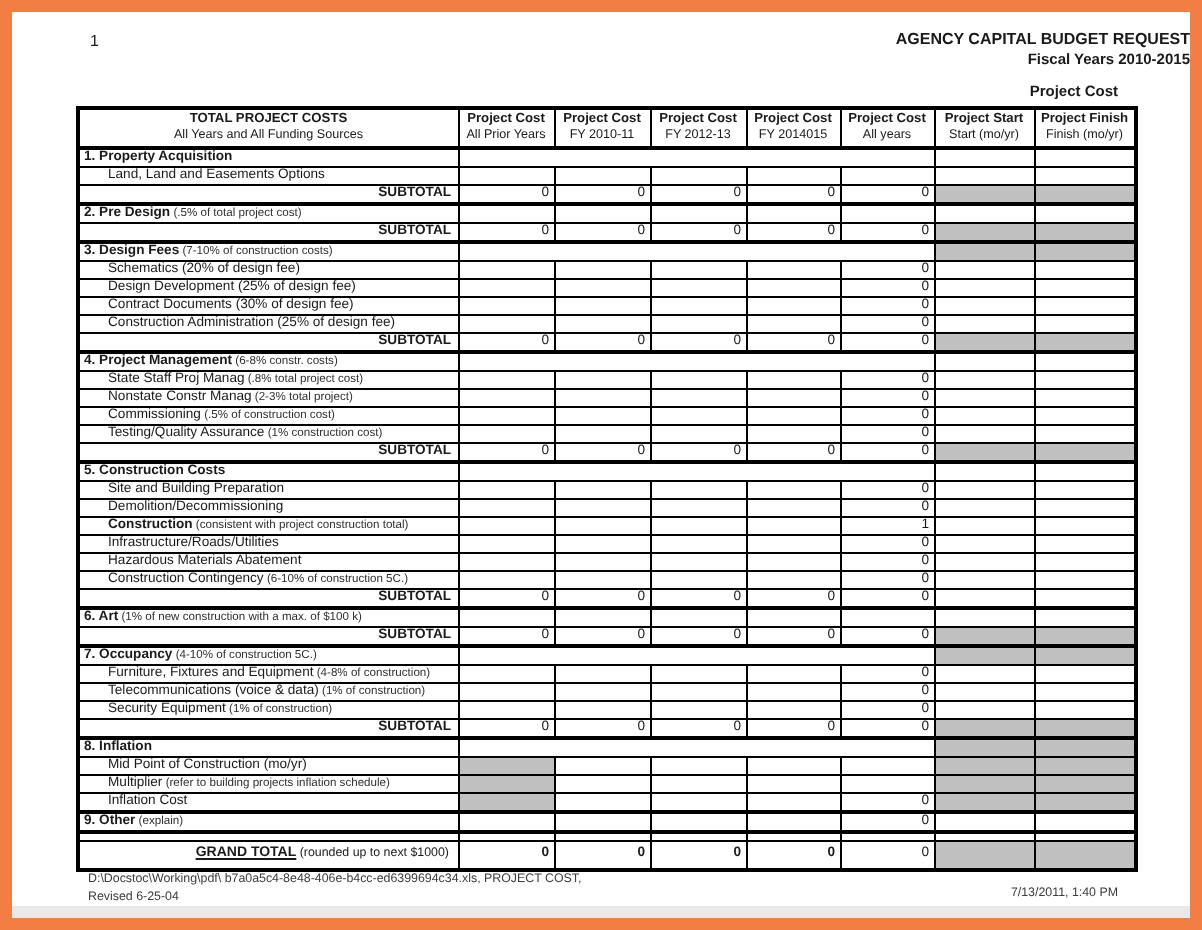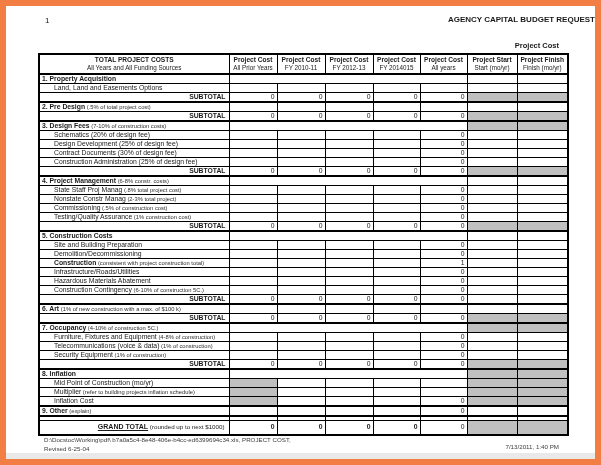--- a/index.html
+++ b/index.html
@@ -71,20 +71,21 @@
 </head>
 <body>
 
 <div class="frame">
   <div class="page">
 
     <div class="page-number">1</div>
 
     <div class="title-block">
       <div class="title-line1">AGENCY CAPITAL BUDGET REQUEST</div>
+      <div class="title-line2">Fiscal Years 2010-2015</div>
     </div>
 
     <div class="corner-label">Project Cost</div>
 
     <table class="budget">
       <colgroup>
         <col style="width:190px">
           <col style="width:48px">
           <col style="width:48px">
           <col style="width:48px">

